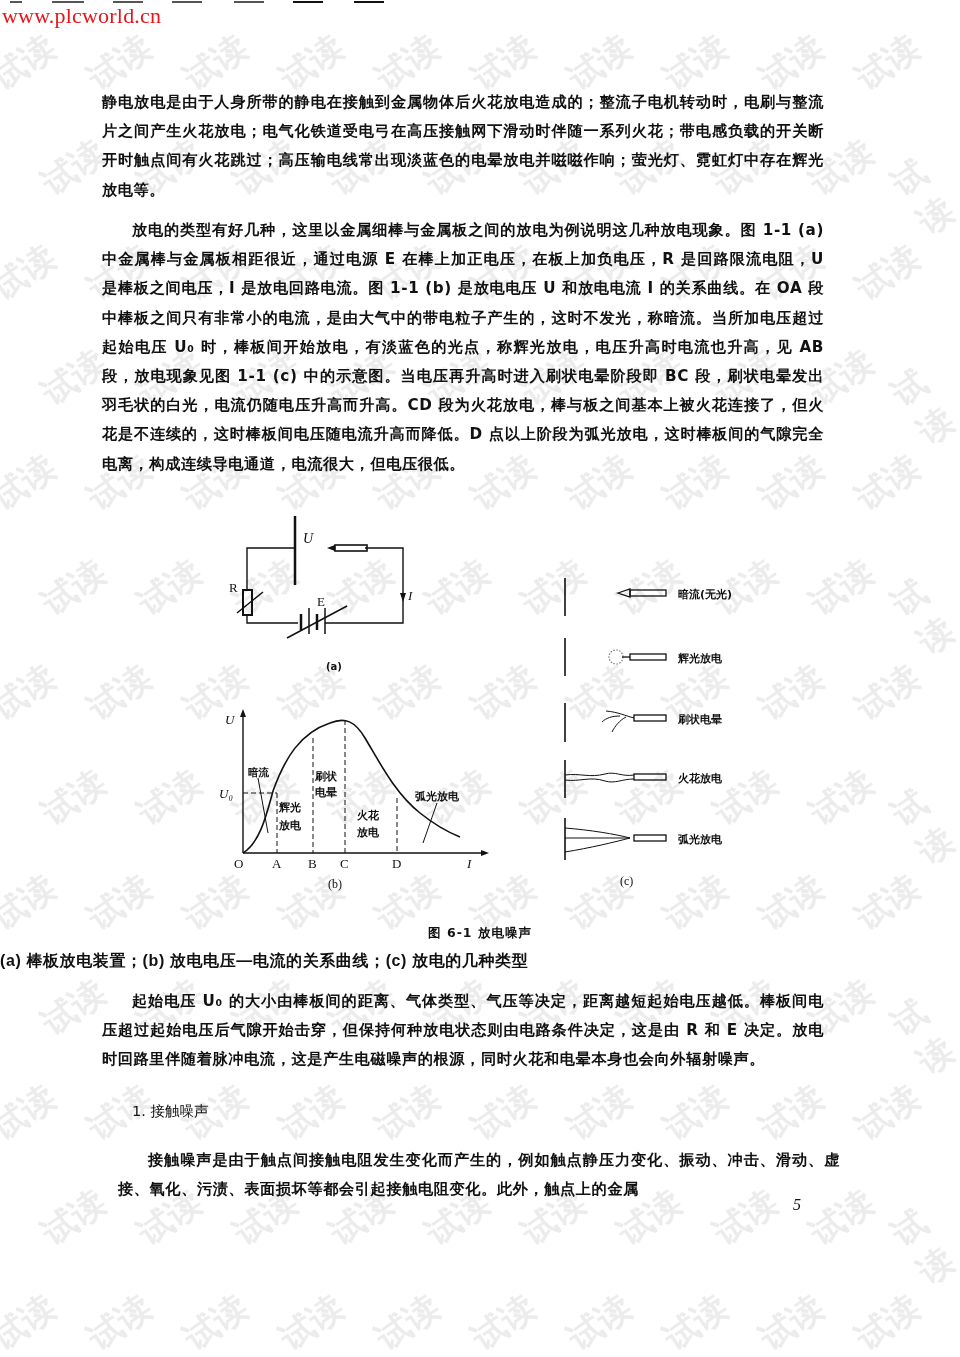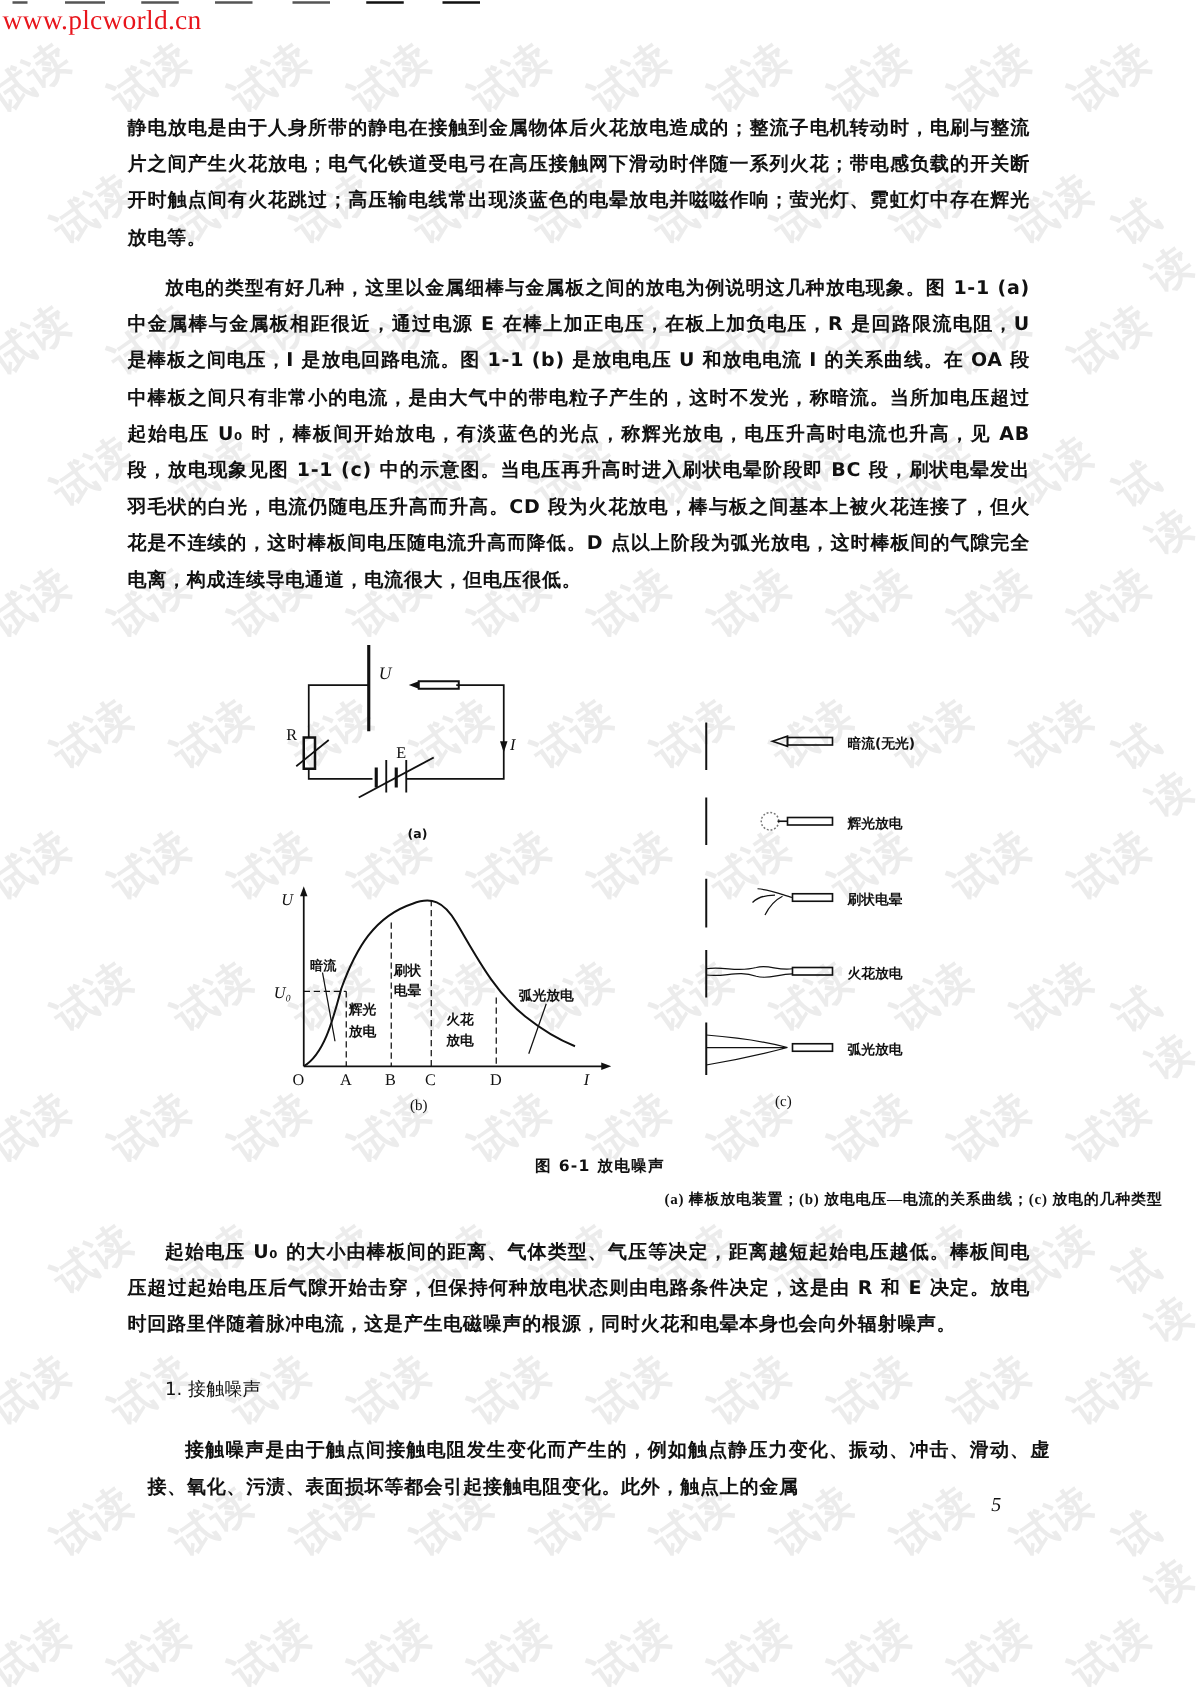--- a/index.html
+++ b/index.html
@@ -27,22 +27,22 @@
   .para.indent { text-indent: 30px; }
   .section-heading {
     position: absolute; left: 132px; font-size: 14.5px; font-family: "DejaVu Sans", sans-serif;
   }
   .figure { position: absolute; }
   .caption-title {
     position: absolute; top: 925px; left: 0; width: 960px; text-align: center;
     font-size: 12.5px; font-weight: bold; font-family: "DejaVu Sans", sans-serif; letter-spacing: 1px;
   }
   .caption-sub {
-    position: absolute; top: 951px; left: 0; width: 930px; text-align: right;
-    font-size: 12px; font-weight: bold; font-family: Liberation Serif, serif; letter-spacing: 0.6px;
+    position: absolute; top: 951px; left: 0; width: 930px; text-align: left;
+    font-size: 16px; font-weight: bold; font-family: Liberation Sans, sans-serif; letter-spacing: 0.6px;
   }
   .page-number {
     position: absolute; left: 793px; top: 1196px; font-style: italic;
     font-size: 16px; font-family: "Liberation Serif", serif;
   }
   svg text { font-family: "DejaVu Sans", sans-serif; font-weight: bold; fill: #111; }
   svg .lat { font-family: "Liberation Serif", serif; font-weight: normal; }
 </style>
 </head>
 <body>

